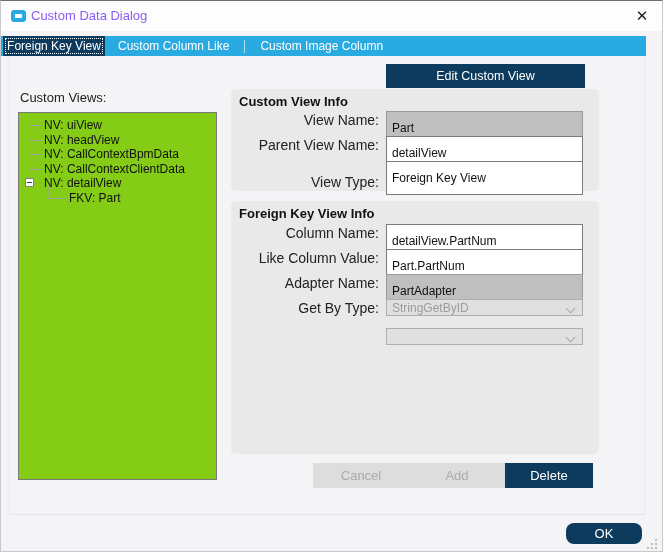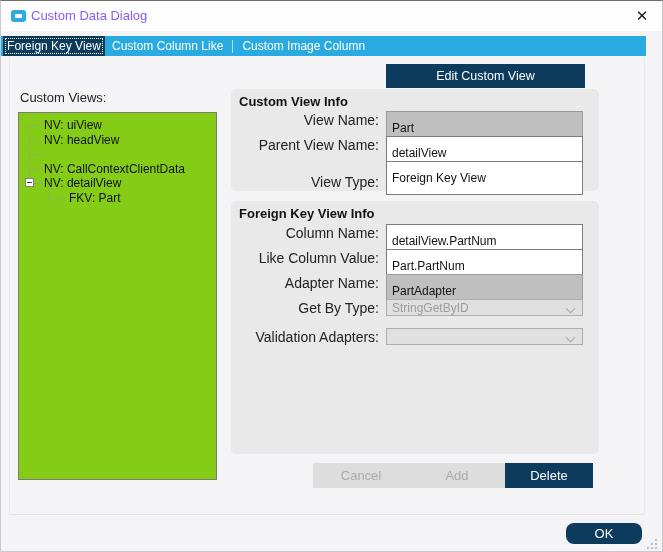--- a/index.html
+++ b/index.html
@@ -9,21 +9,21 @@
   .titlebar{position:absolute;left:0;top:0;width:100%;height:30px;background:#FDFDFE;}
   .app-icon{position:absolute;left:10px;top:9px;width:15px;height:12px;background:#2BA9E1;border-radius:3px;}
   .app-icon span{position:absolute;left:4px;top:4px;width:7px;height:4px;background:#fff;}
   .title-text{position:absolute;left:30px;top:0;height:30px;line-height:30px;font-size:13px;color:#8b5cf6;}
   .close-btn{position:absolute;right:4px;top:2px;width:32px;height:26px;text-align:center;line-height:26px;
              font-size:15px;color:#1a1a1a;cursor:pointer;}
   
   .tabbar{position:absolute;left:0;top:35px;width:645px;height:20px;background:#29ABE2;display:flex;align-items:center;}
   .tab{height:20px;line-height:20px;font-size:12px;color:#fff;white-space:nowrap;}
   .tab.selected{margin-left:2px;width:102px;text-align:center;background:#0D3B5E;outline:1px dotted #fff;outline-offset:-3px;}
-  .tab.plain{padding:0 7px;}
+  .tab.plain{padding:0 13px;}
   .tab-sep{width:1px;height:13px;background:rgba(255,255,255,0.65);margin:0 2px;}
   
   .tabpage{position:absolute;left:8px;top:56px;width:636px;height:458px;
            border-left:1px solid #E9E9EB;border-right:1px solid #E9E9EB;border-bottom:1px solid #E4E4E6;box-sizing:border-box;}
   
   .navy-btn{position:absolute;background:#0D3B5E;color:#fff;font-size:12.5px;text-align:center;cursor:pointer;
             display:flex;align-items:center;justify-content:center;}
   .gray-btn{position:absolute;background:#DDDDDE;color:#ABABAB;font-size:13px;display:flex;align-items:center;justify-content:center;}
   
   .custom-views-label{position:absolute;left:19px;top:89px;font-size:13px;color:#222;}
@@ -84,20 +84,21 @@
     <div class="t-stub" style="top:27px;"></div>
     <div class="t-stub" style="top:41px;"></div>
     <div class="t-stub" style="top:56px;"></div>
     <div class="t-minus">
         <i></i>
       </div>
     <div class="t-stub4"></div>
     <div class="t-child"></div>
     <div class="tree-item" style="left:25px;top:5px;">NV: uiView</div>
     <div class="tree-item" style="left:25px;top:20px;">NV: headView</div>
+    <div class="tree-item" style="left:25px;top:34px;">NV: CallContextBpmData</div>
     <div class="tree-item" style="left:25px;top:49px;">NV: CallContextClientData</div>
     <div class="tree-item" style="left:25px;top:63px;">NV: detailView</div>
     <div class="tree-item" style="left:50px;top:78px;">FKV: Part</div>
   </div>
 
   <div class="panel" style="top:88px;height:102px;">
     <div class="panel-title">Custom View Info</div>
     <div class="frow-label" style="top:22px;">View Name:</div>
     <input class="field gray" style="top: 22px;" readonly="" value="Part">
     <div class="frow-label" style="top:47px;">Parent View Name:</div>
@@ -112,21 +113,20 @@
     <input class="field" style="top: 23px;" value="detailView.PartNum">
     <div class="frow-label" style="top:48px;">Like Column Value:</div>
     <input class="field" style="top: 48px;" value="Part.PartNum">
     <div class="frow-label" style="top:73px;">Adapter Name:</div>
     <input class="field gray" style="top: 73px;" readonly="" value="PartAdapter">
     <div class="frow-label" style="top:98px;">Get By Type:</div>
     <div class="dropdown" style="top:98px;">
       <span>StringGetByID</span>
       <span class="chev"></span>
     </div>
-    <div class="frow-label" style="top:127px;">Validation Adapters:</div>
     <div class="dropdown" style="top:127px;">
       <span></span>
       <span class="chev"></span>
     </div>
   </div>
 
   <div class="gray-btn" style="left:312px;top:462px;width:96px;height:25px;">Cancel</div>
   <div class="gray-btn" style="left:408px;top:462px;width:96px;height:25px;">Add</div>
   <div class="navy-btn" style="left:504px;top:462px;width:88px;height:25px;font-size:13px;">Delete</div>
 

